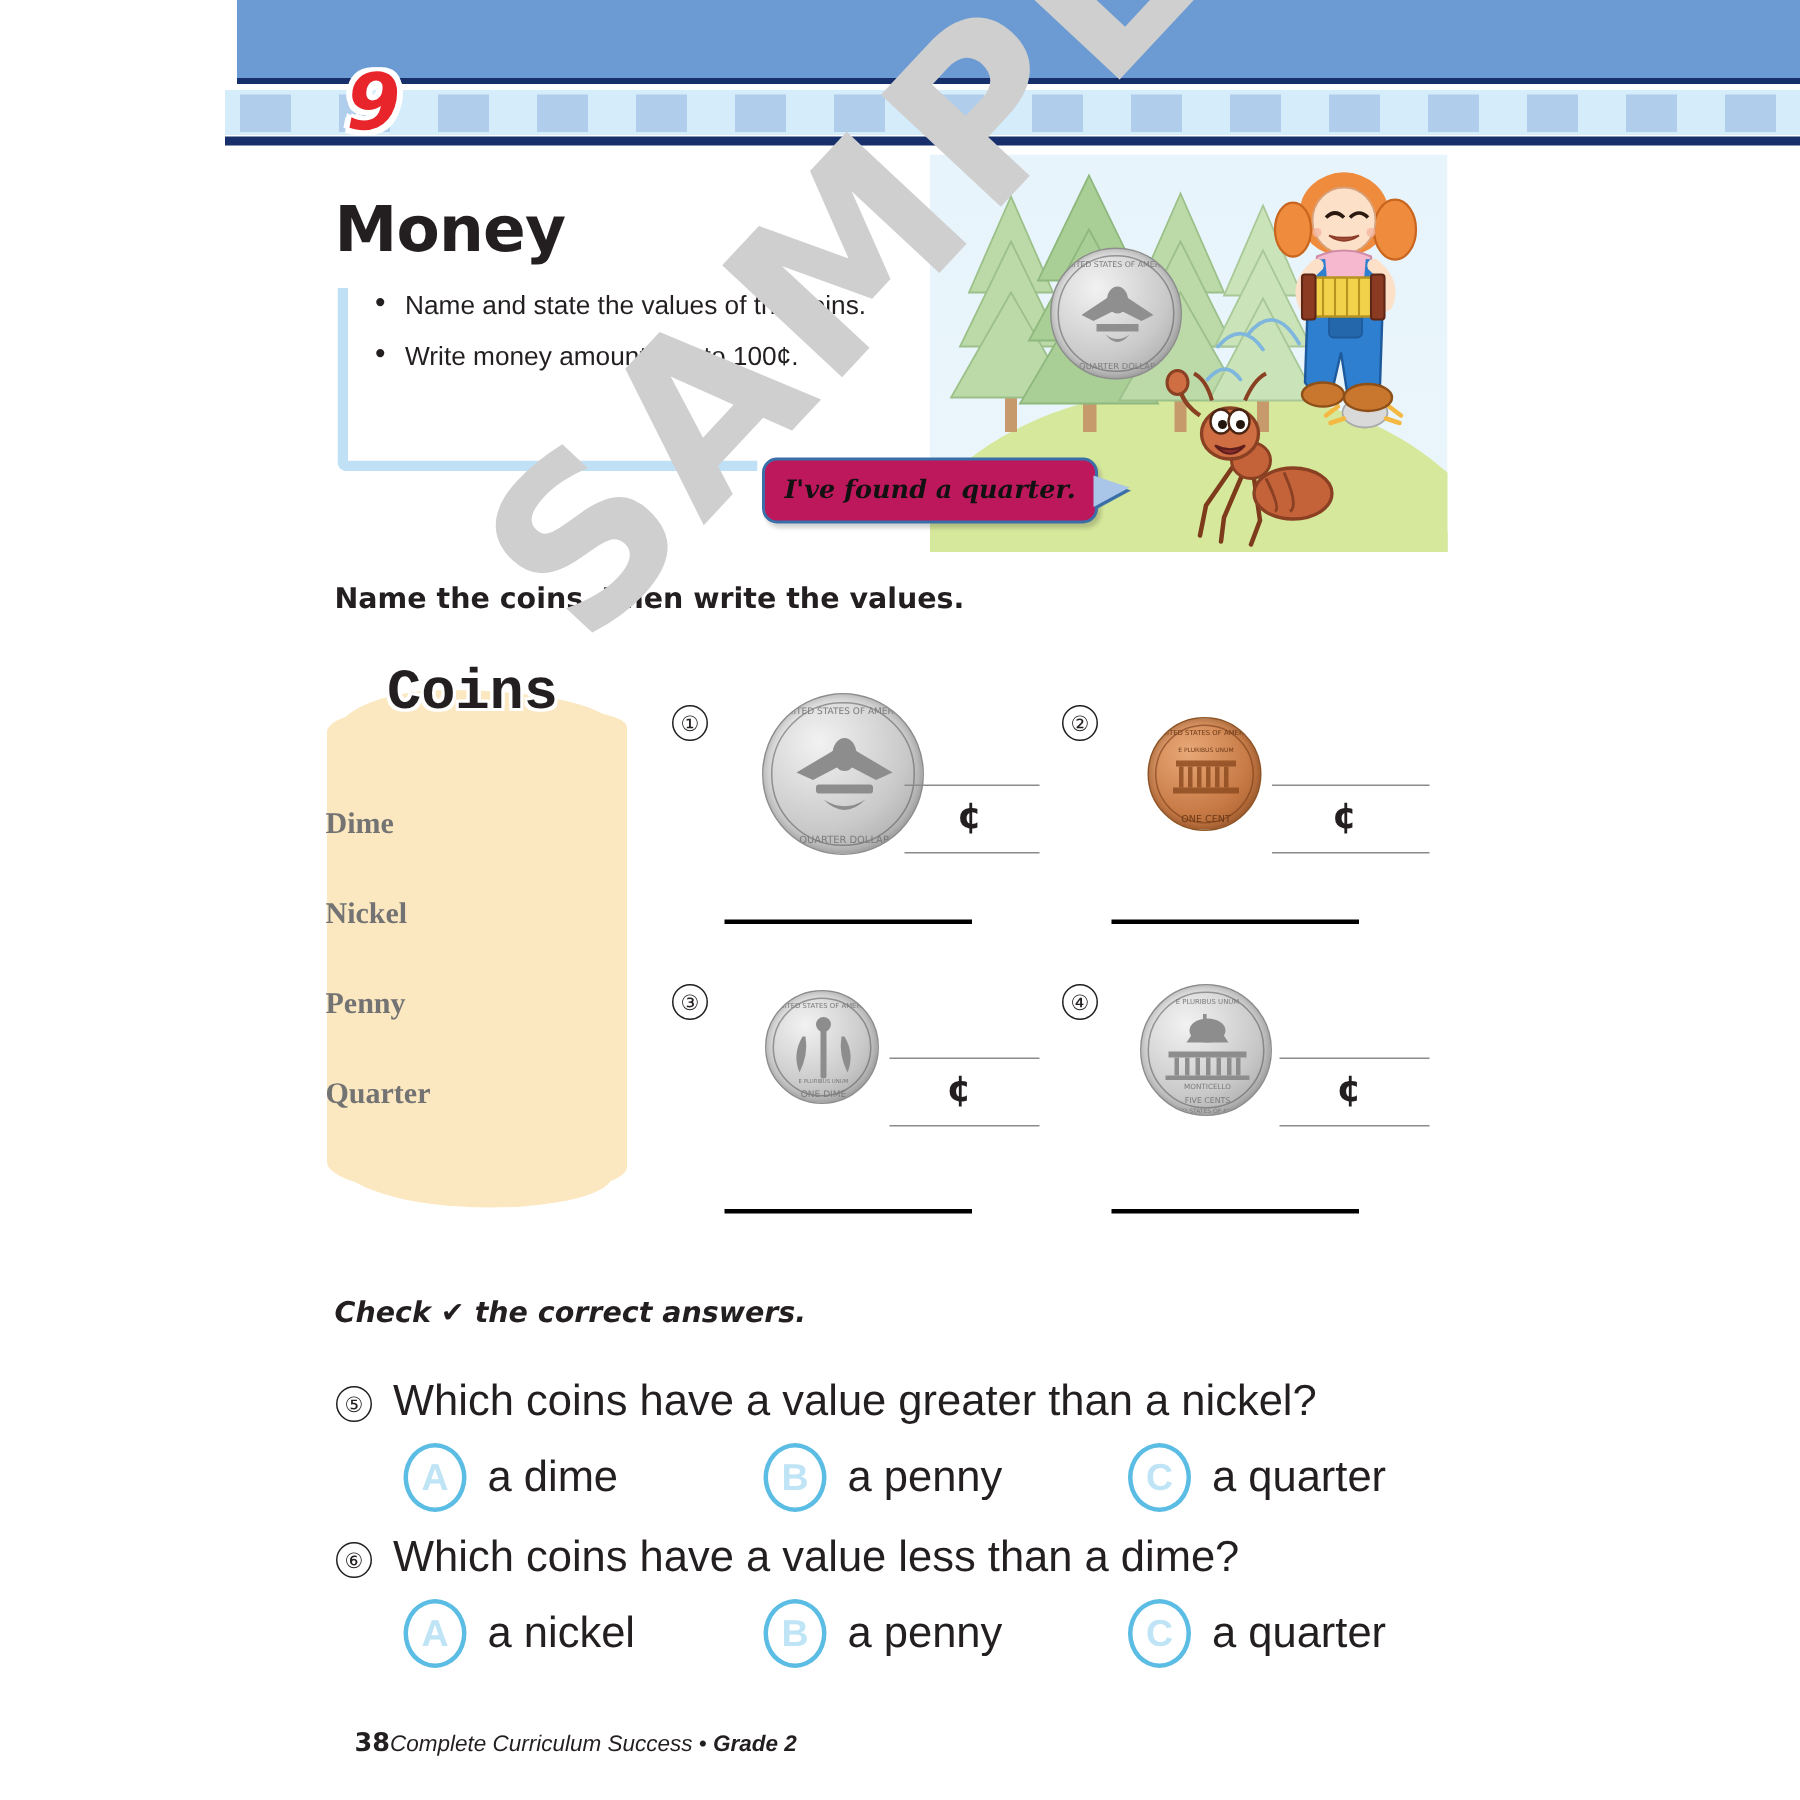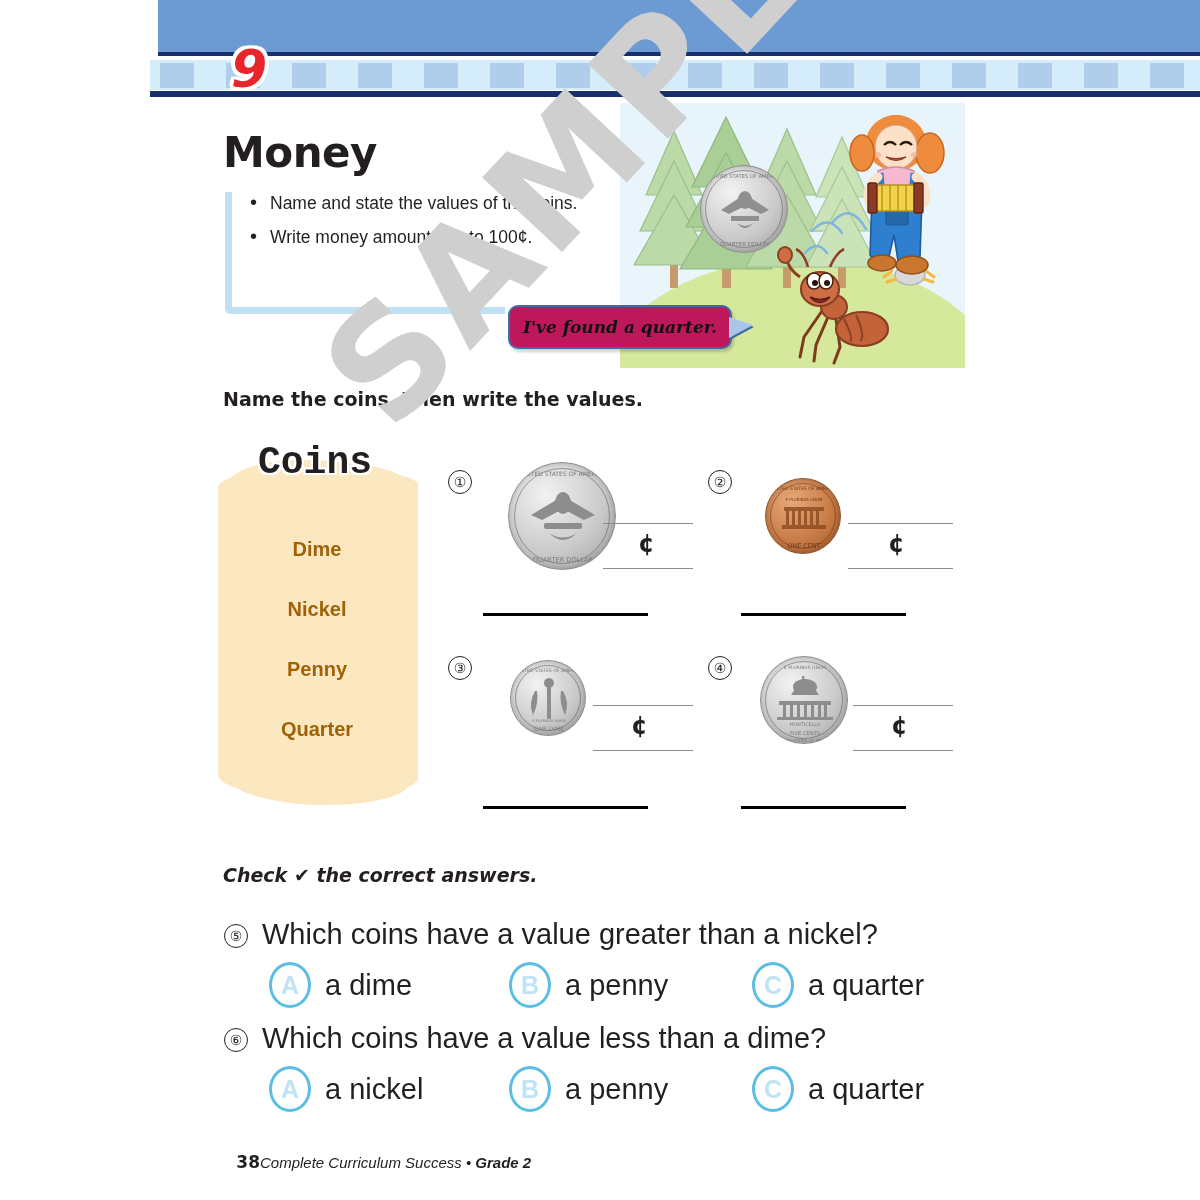--- a/index.html
+++ b/index.html
@@ -135,23 +135,23 @@
   }
   .bank-title {
     position: absolute; left: 258px; top: 441px;
     font-family: Liberation Mono, monospace;
     font-size: 38px; font-weight: bold; color: #231f20;
     text-shadow: -2px 0 0 #fff, 2px 0 0 #fff, 0 -2px 0 #fff, 0 2px 0 #fff,
                  -2px -2px 0 #fff, 2px 2px 0 #fff, -2px 2px 0 #fff, 2px -2px 0 #fff;
     z-index: 3;
   }
   .bank-word {
-    position: absolute; width: 200px; text-align: center; left: 217px;
-    font-family: Liberation Sans, sans-serif;
-    font-size: 20px; font-weight: bold; color: #a16207; z-index: 3;
+    position: absolute; width: 200px; left: 217px;
+    font-family: Liberation Serif, serif;
+    font-size: 20px; font-weight: bold; color: #737373; z-index: 3;
   }
 
   
   .ex { position: absolute; z-index: 3; }
   .ex .qnum {
     position: absolute; left: 0; top: 8px;
     width: 24px; height: 24px; border: 1.6px solid #231f20; border-radius: 50%;
     display: flex; align-items: center; justify-content: center;
     font-size: 14px; color: #231f20; font-family: "Liberation Sans", sans-serif;
   }

